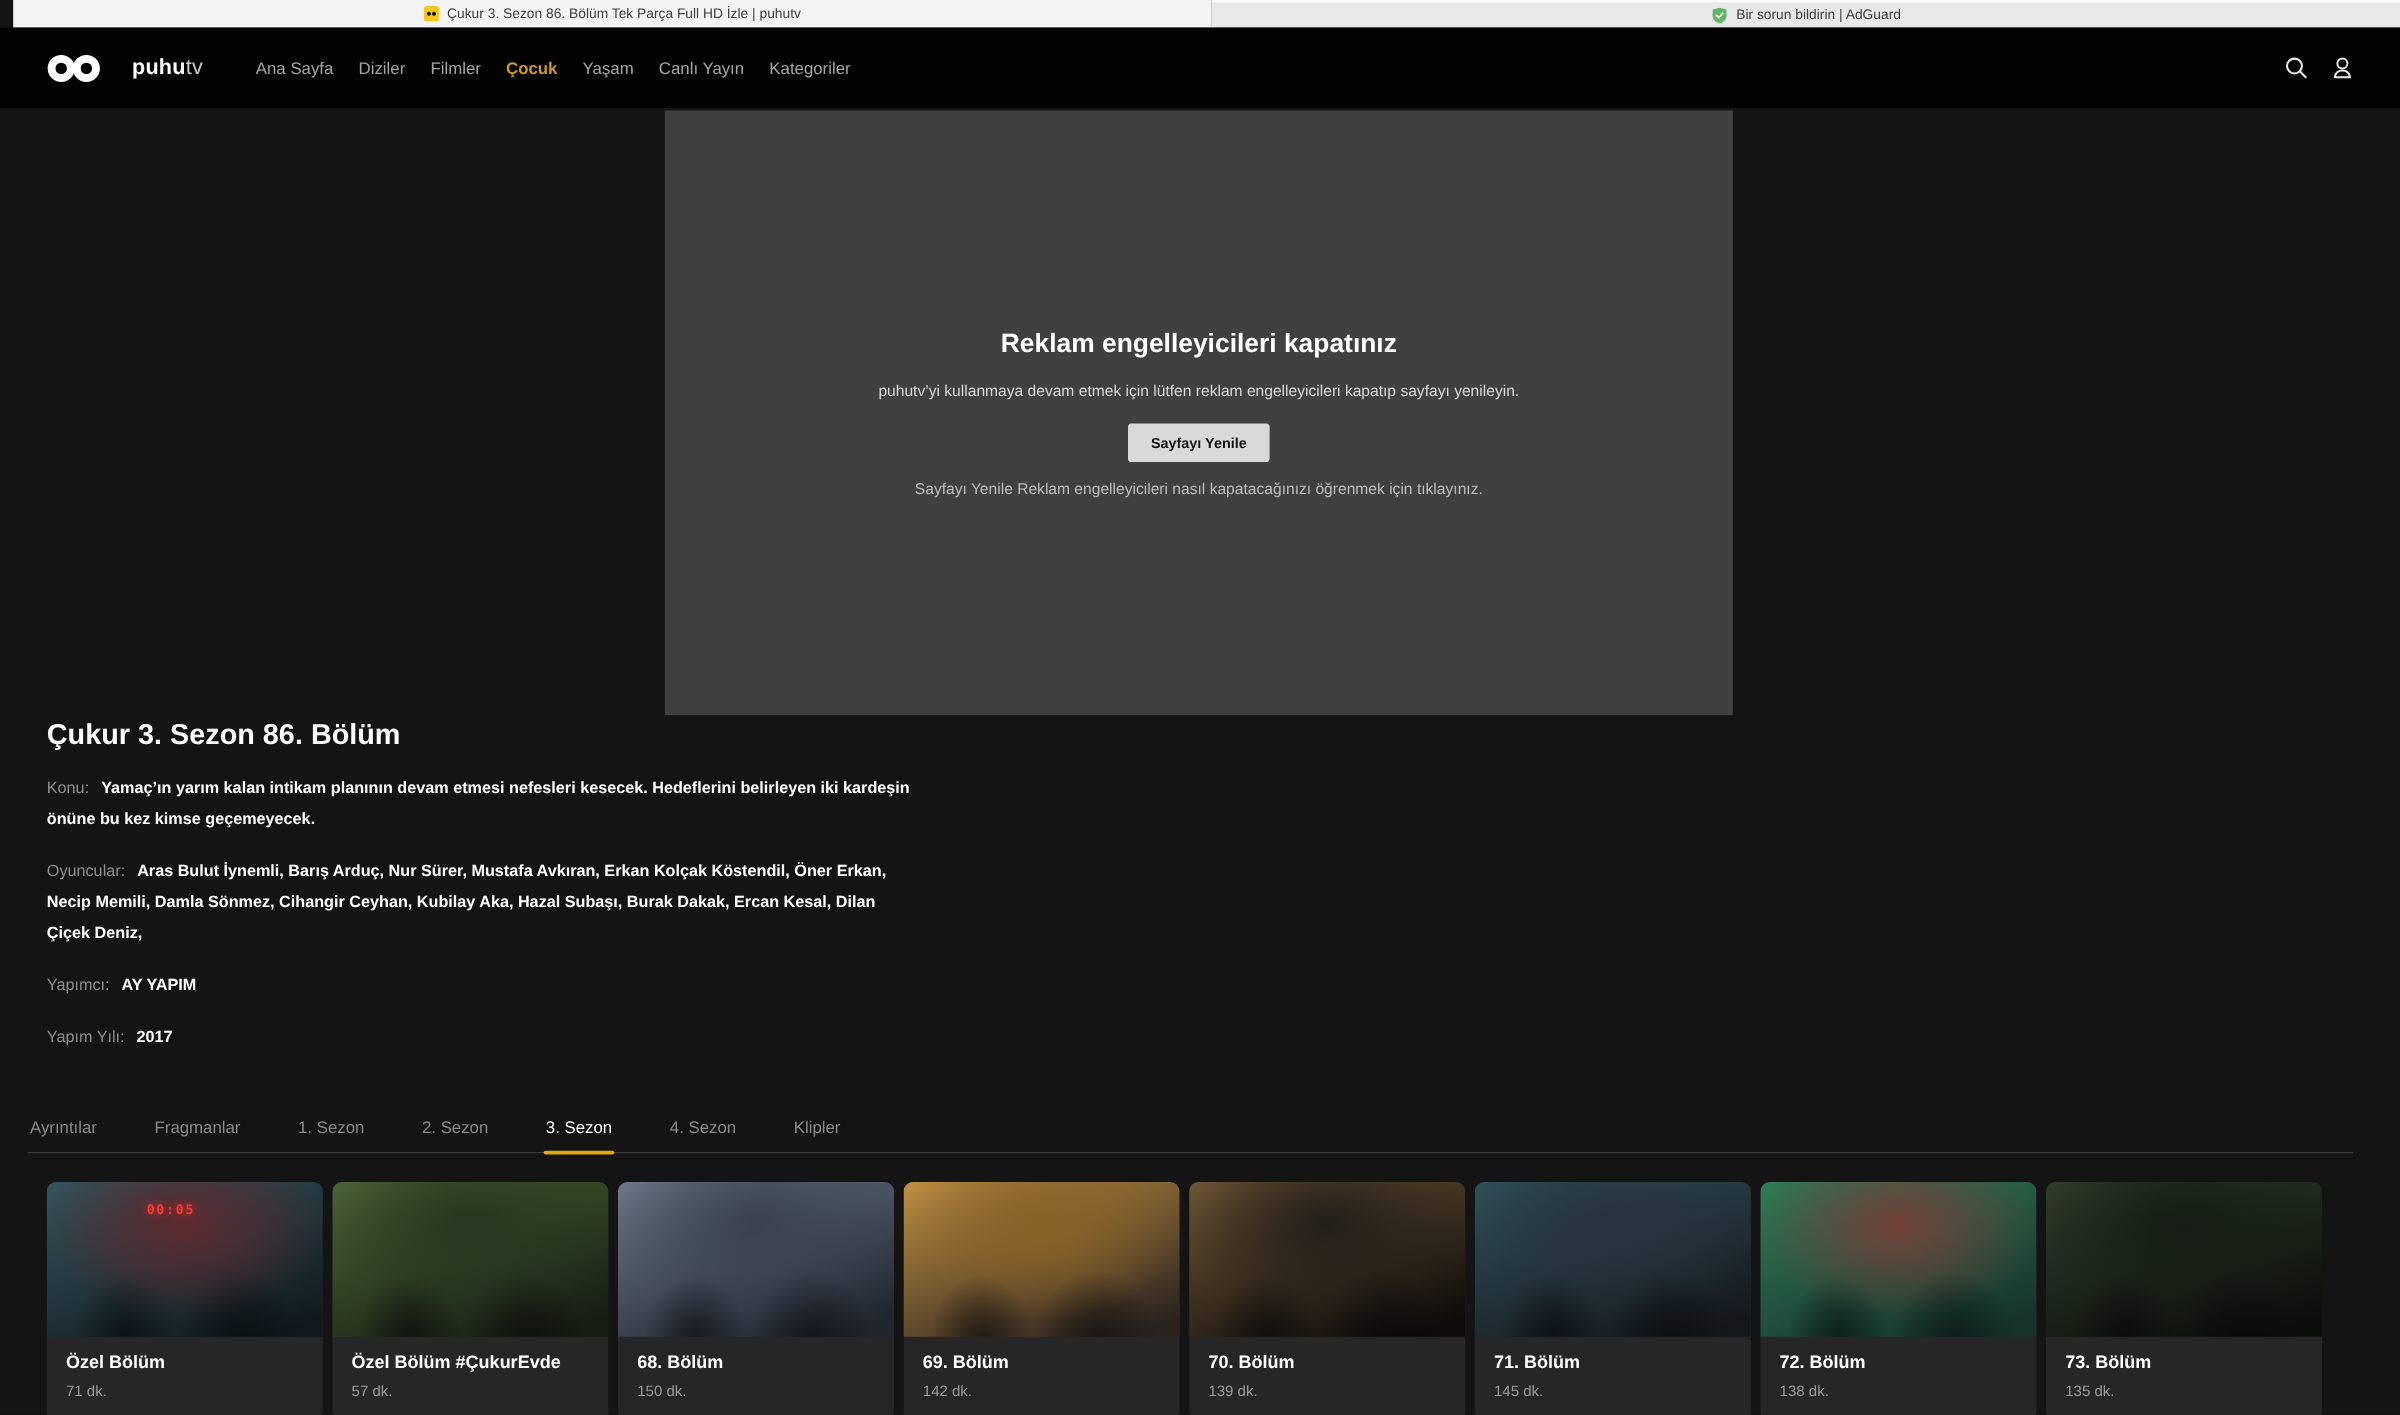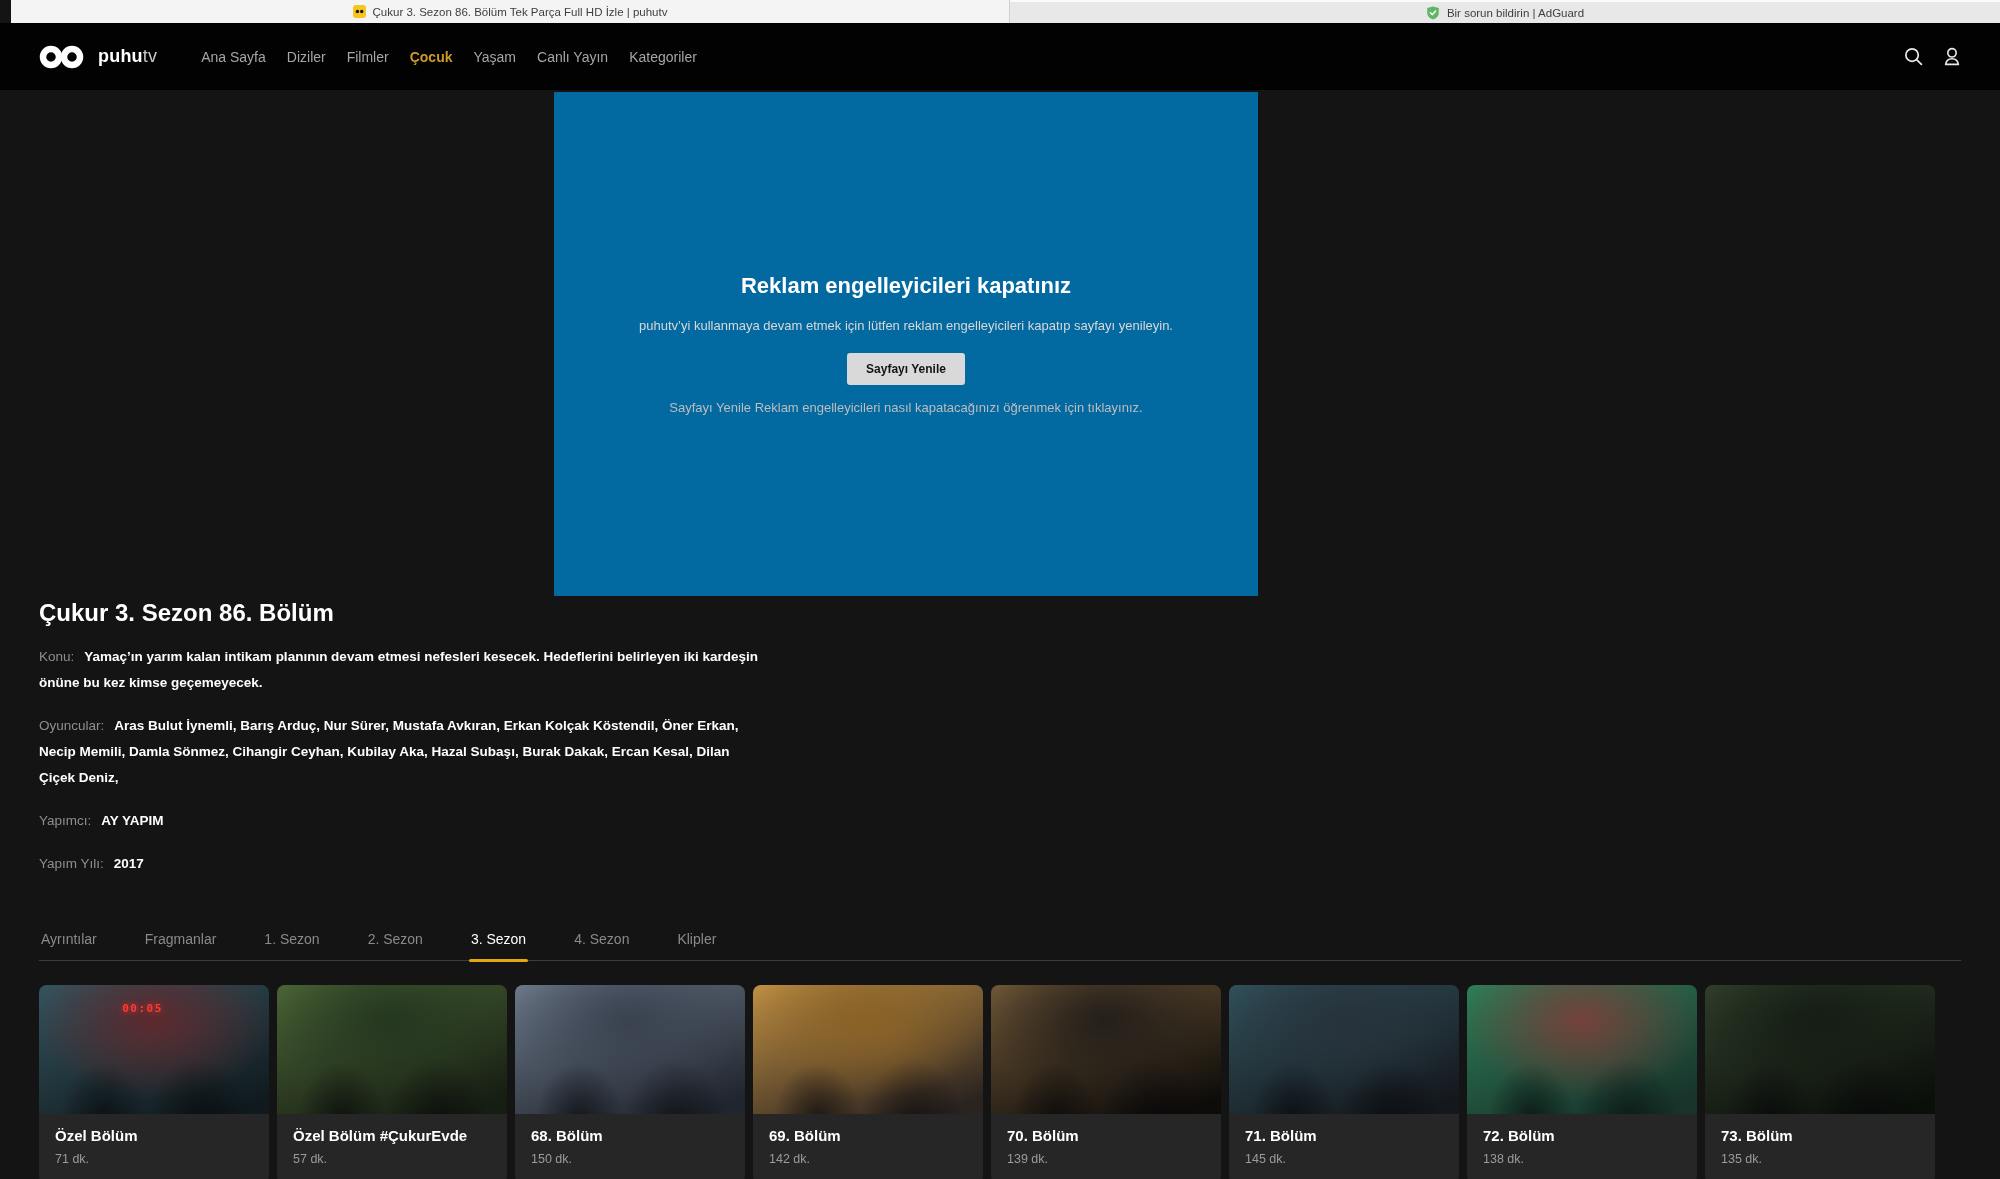--- a/index.html
+++ b/index.html
@@ -15,50 +15,50 @@
   
   .top-strip { display:flex; height:23px; width:100%;padding-left:11px; }
   .strip-seg { display:flex; align-items:center; justify-content:center; gap:7px;
                font-size:11.5px; color:#3e3e3e; white-space:nowrap; }
   .strip-left  { width:999px; background:#f4f4f4; border-right:1px solid #cfcfcf; }
   .strip-right { flex:1; background:#e8e8e8; border-top:2px solid #fbfbfb; }
 
   
   .nav { position:absolute; top:23px; left:0; width:100%; height:67px;
          background:#020202; display:flex; align-items:center; padding:0 38px; }
-  .logo { display:flex; align-items:center; gap:8px; cursor:pointer;justify-content:flex-end; }
+  .logo { display:flex; align-items:center; gap:20px; cursor:pointer;justify-content:flex-end; }
   .logo-text { font-size:18px; letter-spacing:.2px; }
   .logo-text b { color:#fff; font-weight:700; }
   .logo-text span { color:#c9c9c9; font-weight:400; }
   .menu { margin-left:44px; display:flex; gap:21px; font-size:14px; color:#a6a6a6; }
   .menu-item { cursor:pointer; }
   .menu-item.highlight { color:var(--cocuk,#cd9a26); font-weight:700; }
   .nav-icons { margin-left:auto; display:flex; align-items:center; gap:18px; }
   .nav-icons svg { cursor:pointer; }
 
   
-  .player { position:absolute; left:554px; top:92px; width:704px; height:504px; background:#0369a1; }
+  .player { position:absolute; left:554px; top:92px; width:890px; height:504px; background:#404040; }
   .player-content { height:100%; display:flex; flex-direction:column; align-items:center;
                     justify-content:center; text-align:center; }
   .player-heading { font-size:22px; font-weight:700; margin:0; color:#fff; }
   .player-subtitle { margin-top:19px; font-size:13px; color:#d8d8d8; }
   .reload-btn { margin-top:20px; background:#d9d9d9; color:#141414; border:none;
                 border-radius:3px; padding:9px 19px; font-size:12px; font-weight:700;
                 font-family:inherit; cursor:pointer; }
   .player-info { margin-top:15px; font-size:13px; color:#bdbdbd; cursor:pointer; }
 
   
   .details { position:absolute; left:39px; top:599px; width:730px; }
   .page-title { font-size:24px; font-weight:700; margin:0 0 12px; color:#fff; }
   .field { margin:17px 0 0; line-height:26px; font-size:13.5px; }
   .flabel { color:#8e8e8e; margin-right:10px; font-weight:400; }
   .fvalue { color:#fff; font-weight:700; }
 
   
-  .tabs { position:absolute; left:39px; right:39px; top:929px; display:flex; gap:44px;
+  .tabs { position:absolute; left:23px; right:39px; top:929px; display:flex; gap:44px;
           border-bottom:1px solid #3c3c3c; font-size:14px; color:#8a8a8a; }
   .tab { position:relative; padding:2px 2px 13px; cursor:pointer; white-space:nowrap; }
   .tab.active { color:#fff; font-weight:400; }
   .tab.active::after { content:""; position:absolute; left:0; right:0; bottom:-2px;
                        height:3px; border-radius:2px; background:var(--accent,#e3a711); }
 
   
   .cards { position:absolute; left:39px; top:985px; display:flex; gap:8px; }
   .card { width:230px; flex:0 0 230px; background:#262626; border-radius:8px;
           overflow:hidden; cursor:pointer; }

